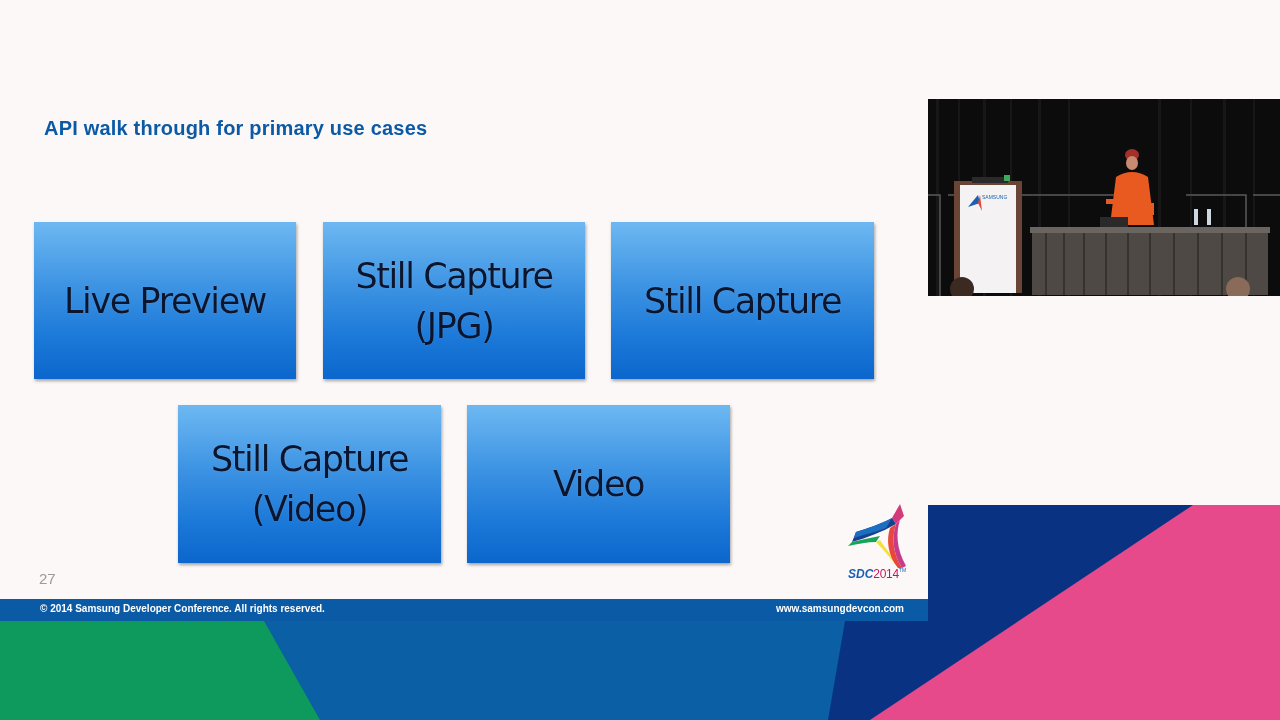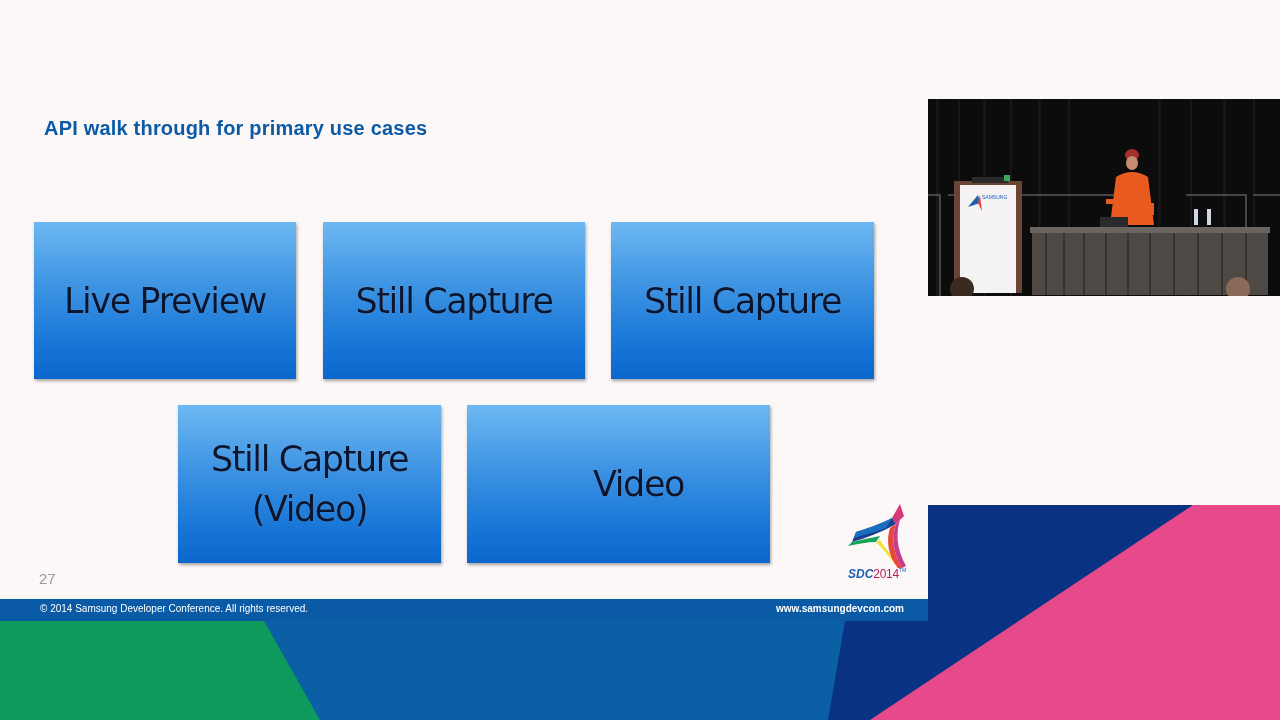--- a/index.html
+++ b/index.html
@@ -33,21 +33,21 @@
     position: absolute; left: 39px; top: 570px;
     font-family: "Liberation Sans", sans-serif;
     font-size: 15px; color: #9a9a9a;
   }
   .footer-bar {
     position: absolute; left: 0; top: 599px; width: 928px; height: 22px;
     background: #0a5aa6;
   }
   .footer-copy {
     position: absolute; left: 40px; top: 603px;
-    font-family: "Liberation Sans", sans-serif; font-weight: normal;
+    font-family: "Liberation Sans", sans-serif; font-weight: bold;
     font-size: 10px; color: #ffffff; white-space: nowrap;
   }
   .footer-url {
     position: absolute; right: 376px; top: 603px;
     font-family: "Liberation Sans", sans-serif; font-weight: bold;
     font-size: 10px; color: #ffffff; white-space: nowrap;
   }
   .bg-shapes { position: absolute; left: 0; top: 0; width: 1280px; height: 720px; pointer-events: none; }
   .video-panel {
     position: absolute; left: 928px; top: 99px; width: 352px; height: 197px;
@@ -76,29 +76,30 @@
   <polygon points="1193,505 1280,505 1280,720 870,720" fill="#e64a8a"></polygon>
 </svg>
 
 <div class="slide-title">API walk through for primary use cases</div>
 
 <div class="box" style="left:34px; top:222px;">
   <span>Live Preview</span>
 </div>
 <div class="box" style="left:323px; top:222px;">
   <span>Still Capture</span>
+  <span>(JPG)</span>
 </div>
 <div class="box" style="left:611px; top:222px; width:263px;">
   <span>Still Capture</span>
 </div>
 <div class="box" style="left:178px; top:405px; width:263px; height:158px;">
   <span>Still Capture</span>
   <span>(Video)</span>
 </div>
-<div class="box" style="left:467px; top:405px; width:263px; height:158px;padding-left:40px;">
+<div class="box" style="left:467px; top:405px; width:263px; height:158px;">
   <span>Video</span>
 </div>
 
 <div class="page-num">27</div>
 
 <div class="footer-bar"></div>
 <div class="footer-copy">© 2014 Samsung Developer Conference. All rights reserved.</div>
 <div class="footer-url">www.samsungdevcon.com</div>
 
 <svg class="sdc-logo" viewBox="0 0 68 84" width="68" height="84">

